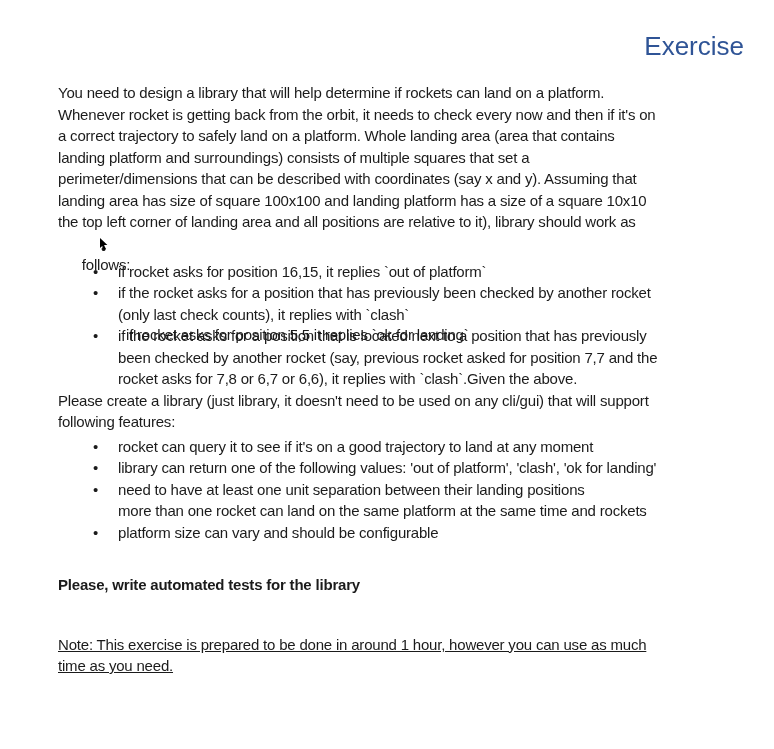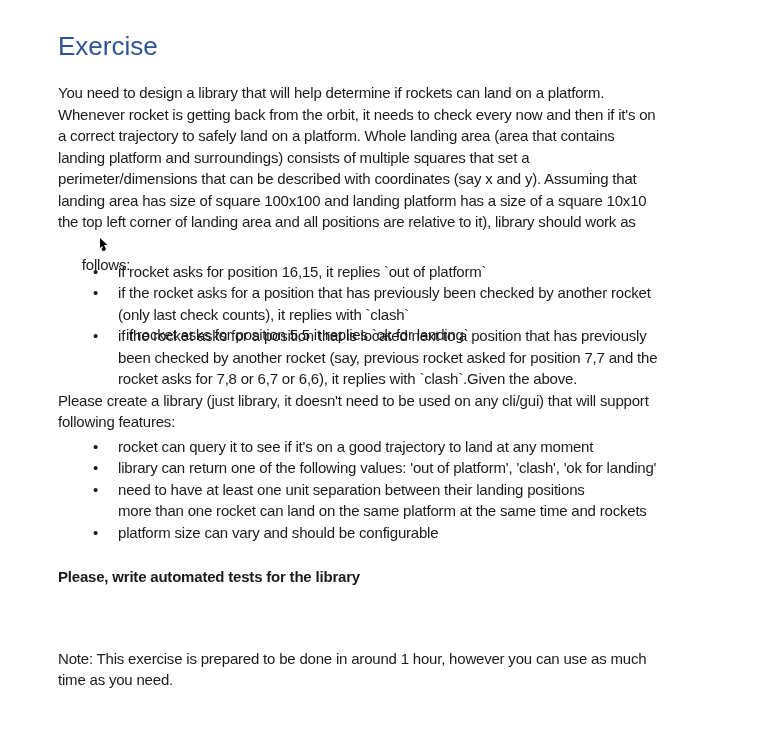--- a/index.html
+++ b/index.html
@@ -18,20 +18,21 @@
   .page{
     position:absolute;left:0;top:0;width:774px;height:749px;
     padding-left:58px;padding-right:30px;
   }
   h1.title{
     margin-top:30px;
     font-size:26px;line-height:32px;
     font-weight:400;
     color:var(--heading-color);
     letter-spacing:0;
+    text-align:right;
   }
   .para{margin-top:20px;}
   .line{
     font-size:15px;line-height:21.5px;height:21.5px;
     letter-spacing:-0.2px;
     white-space:pre;
   }
   .bold-line{font-weight:700;}
   
   .list{margin-top:6.5px;}
@@ -40,22 +41,22 @@
   .li .bullet{
     position:absolute;left:35px;top:0;
     font-size:15px;line-height:21.5px;
   }
   
   .follows-line{position:relative;}
   .overlap-item{
     position:absolute;left:8px;top:5.5px;width:680px;
   }
   .para2{margin-top:0;}
-  .tests-heading{margin-top:23px;}
-  .note-para{margin-top:60px;}
+  .tests-heading{margin-top:31px;}
+  .note-para{margin-top:38px;text-decoration:underline;}
   .cursor-icon{
     position:absolute;left:33px;top:0px;
     width:10px;height:13px;
     pointer-events:none;
   }
 </style>
 </head>
 <body>
 
 <div class="page">

